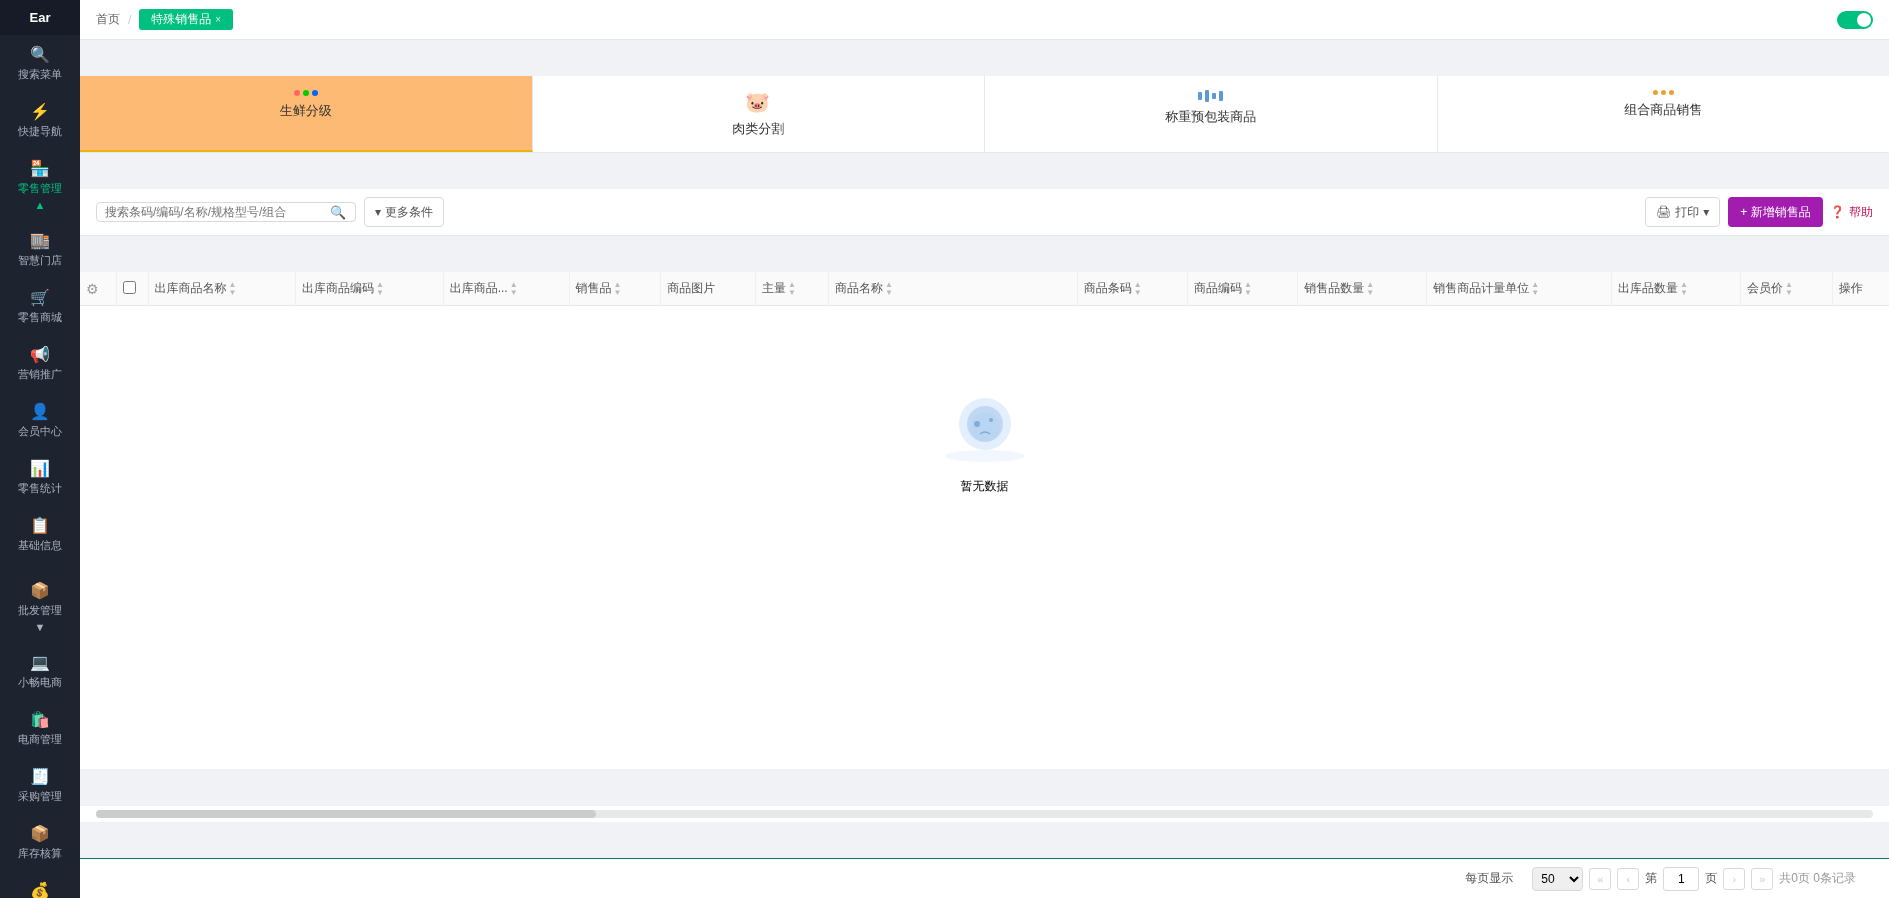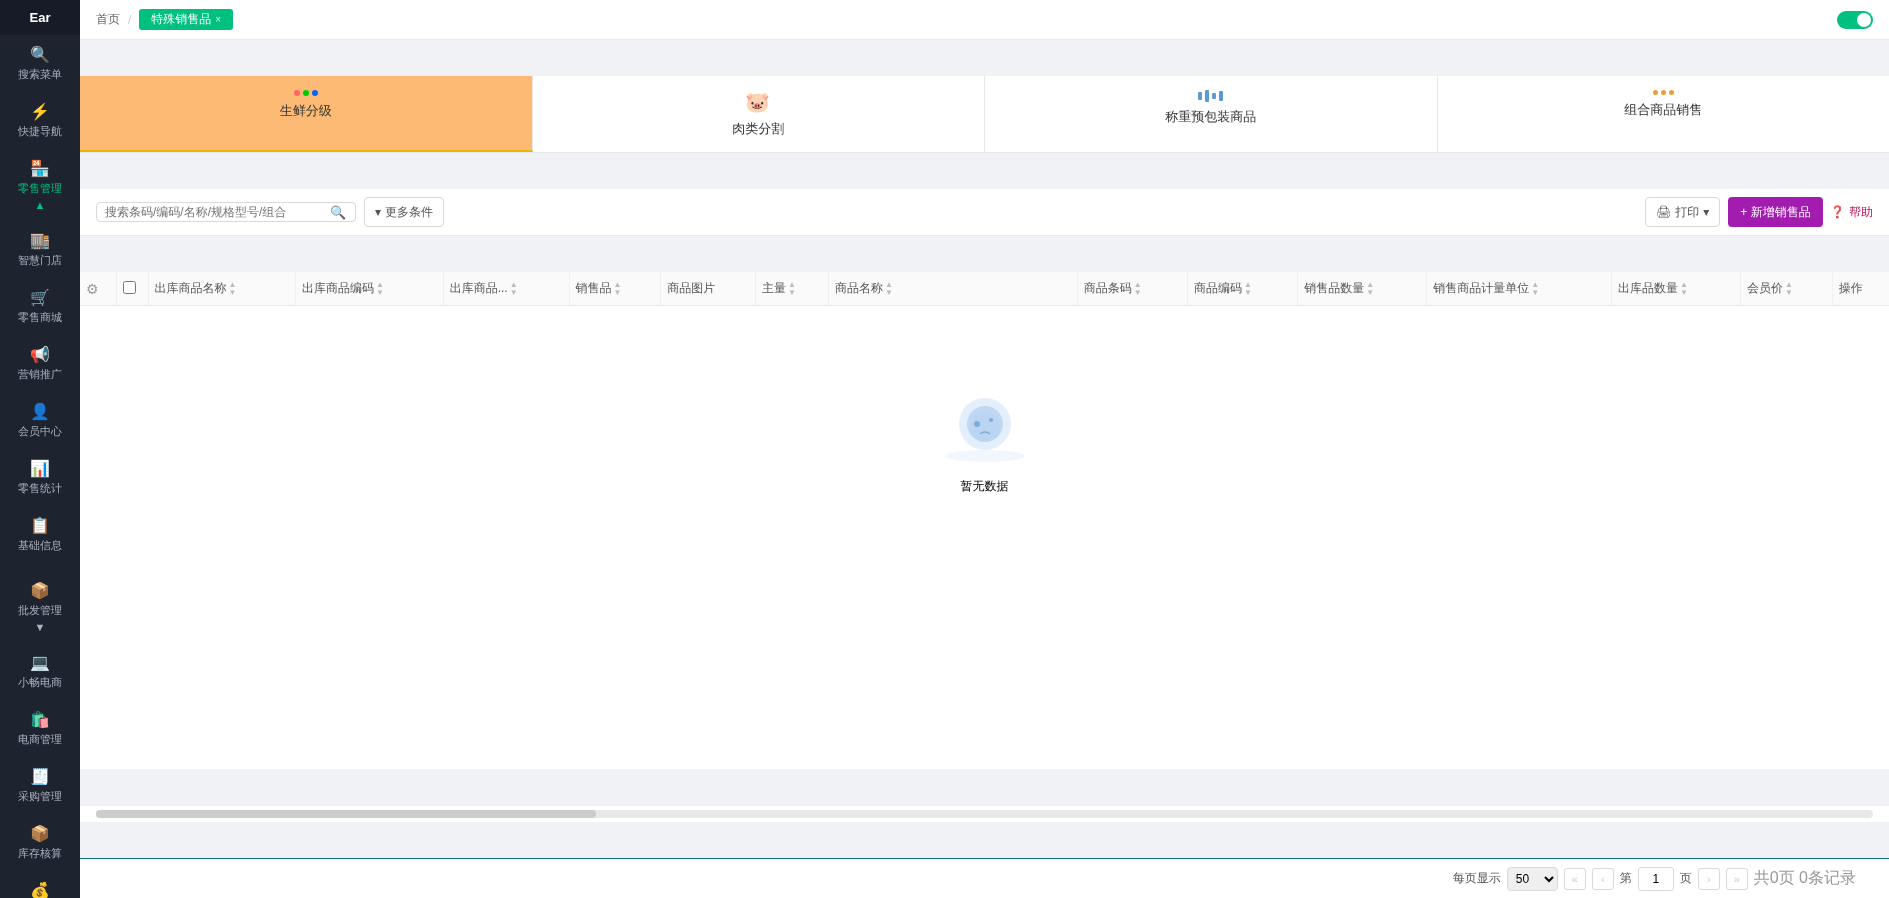--- a/index.html
+++ b/index.html
@@ -53,25 +53,25 @@
     thead th { padding: 8px 6px; text-align: left; color: #555; font-weight: normal; white-space: nowrap; border-right: 1px solid #f0f0f0; font-size: 12px; }
     thead th:last-child { border-right: none; }
     .th-sort { display: flex; align-items: center; gap: 2px; cursor: pointer; }
     .sort-arrows { display: flex; flex-direction: column; font-size: 8px; color: #bbb; line-height: 1; }
     .th-gear { cursor: pointer; color: #999; font-size: 14px; }
     .empty-state { display: flex; flex-direction: column; align-items: center; justify-content: center; padding: 80px 0; color: #000000; gap: 12px; }
 
     
     .footer { background: #fff; border-top: 1px solid #0f766e; padding: 8px 33px; display: flex; align-items: center; justify-content: space-between; flex-shrink: 0; height: 40px; }
     .pagination { display: flex; align-items: center; gap: 6px; font-size: 12px; color: #555; }
-    .page-size-select { border: 1px solid #d9d9d9; border-radius: 4px; padding: 2px 4px; font-size: 12px; height: 24px; }
+    .page-size-select { border: 1px solid #d9d9d9; border-radius: 4px; padding: 2px 4px; font-size: 12px; height: 24px; margin-left: 13px; }
     .page-btn { width: 22px; height: 22px; border: 1px solid #d9d9d9; border-radius: 3px; display: flex; align-items: center; justify-content: center; cursor: pointer; font-size: 11px; color: #555; background: #fff; }
     .page-btn.disabled { color: #ccc; cursor: not-allowed; }
     .page-input { width: 36px; height: 24px; border: 1px solid #d9d9d9; border-radius: 3px; text-align: center; font-size: 12px; }
-    .page-info { font-size: 16px; color: #999; }
+    .page-info { font-size: 12px; color: #999; }
     .scrollbar-track { height: 8px; background: #e8e8e8; border-radius: 4px; position: relative; }
     .scrollbar-thumb { height: 8px; background: #ccc; border-radius: 4px; width: 500px; position: absolute; left: 0; top: 0; }
     .horizontal-scroll-wrap { background: #fff; padding: 4px 16px; border-top: 1px solid #f0f0f0; flex-shrink: 0; }
     .icon-pig { color: #e8734a; font-size: 20px; }
     .icon-scale { color: #5b9bd5; font-size: 20px; }
     .icon-combo { color: #e8a030; font-size: 20px; }
 
     
     input[type=checkbox] { cursor: pointer; }
   </style>

